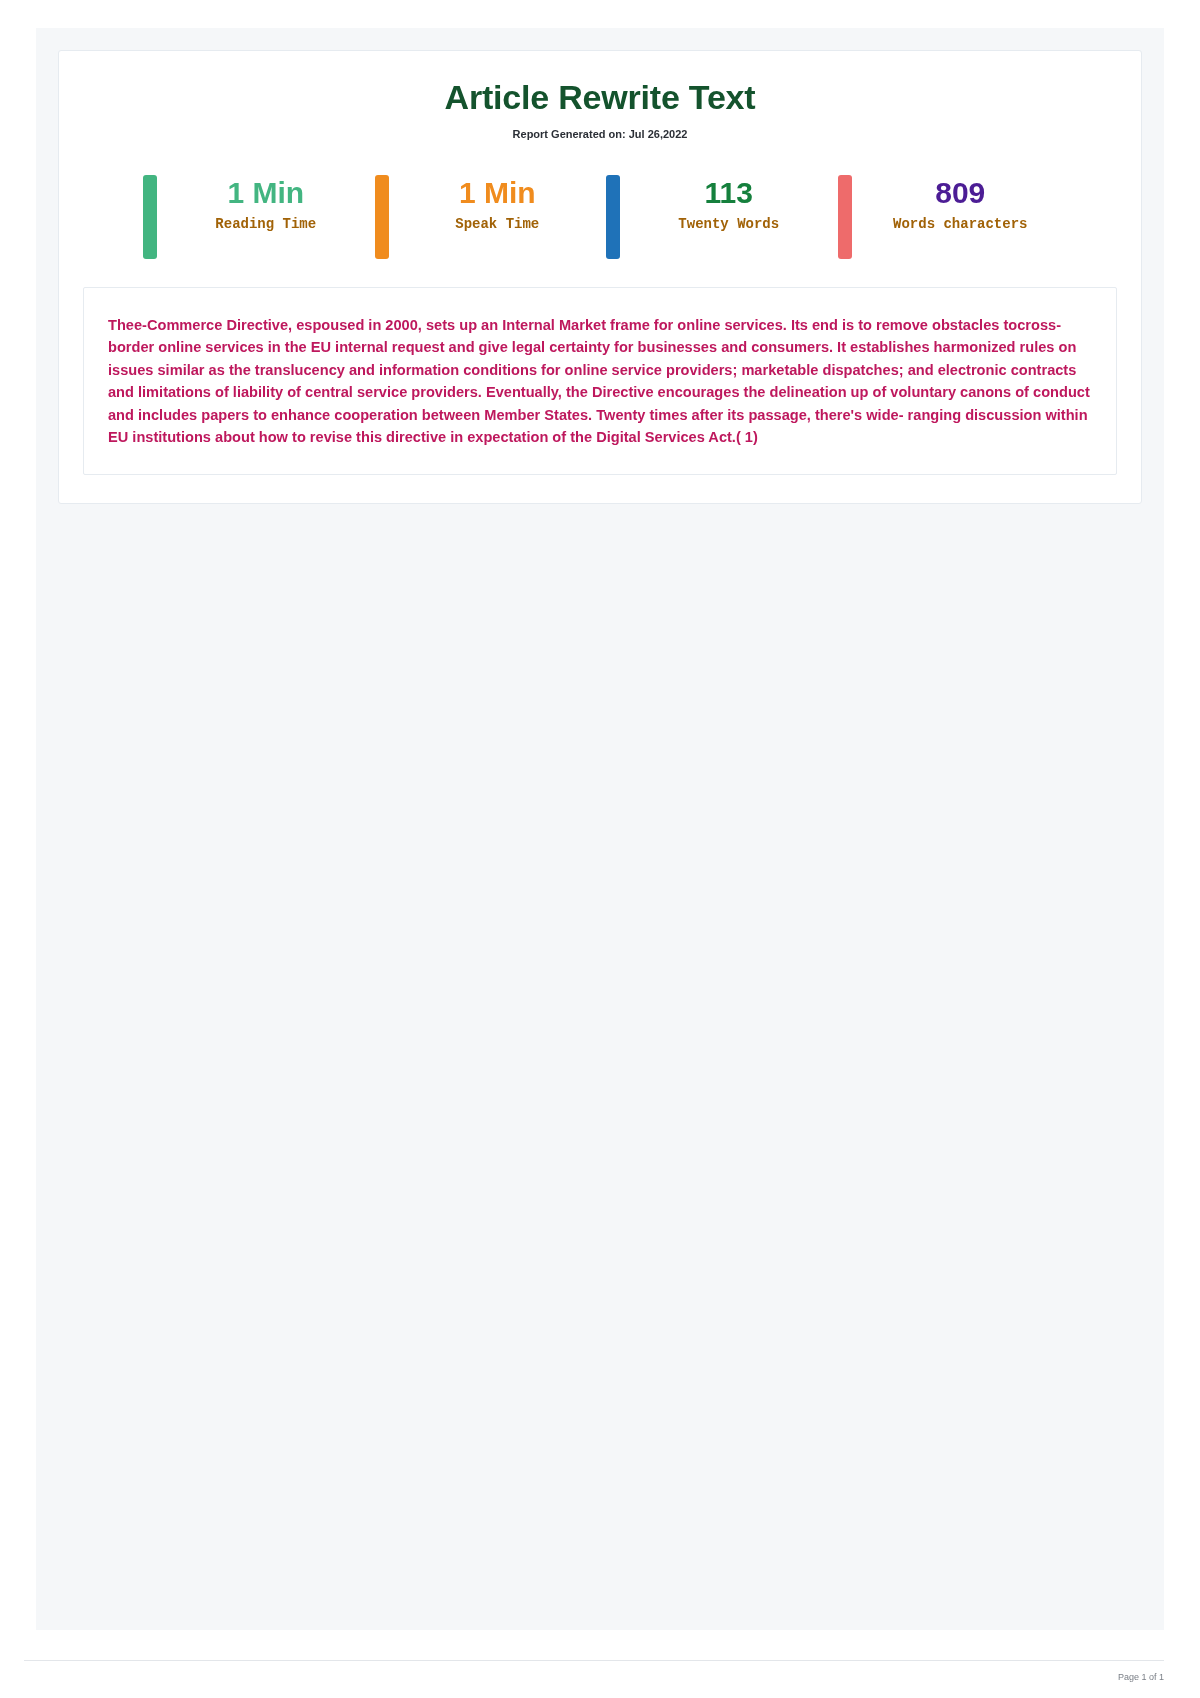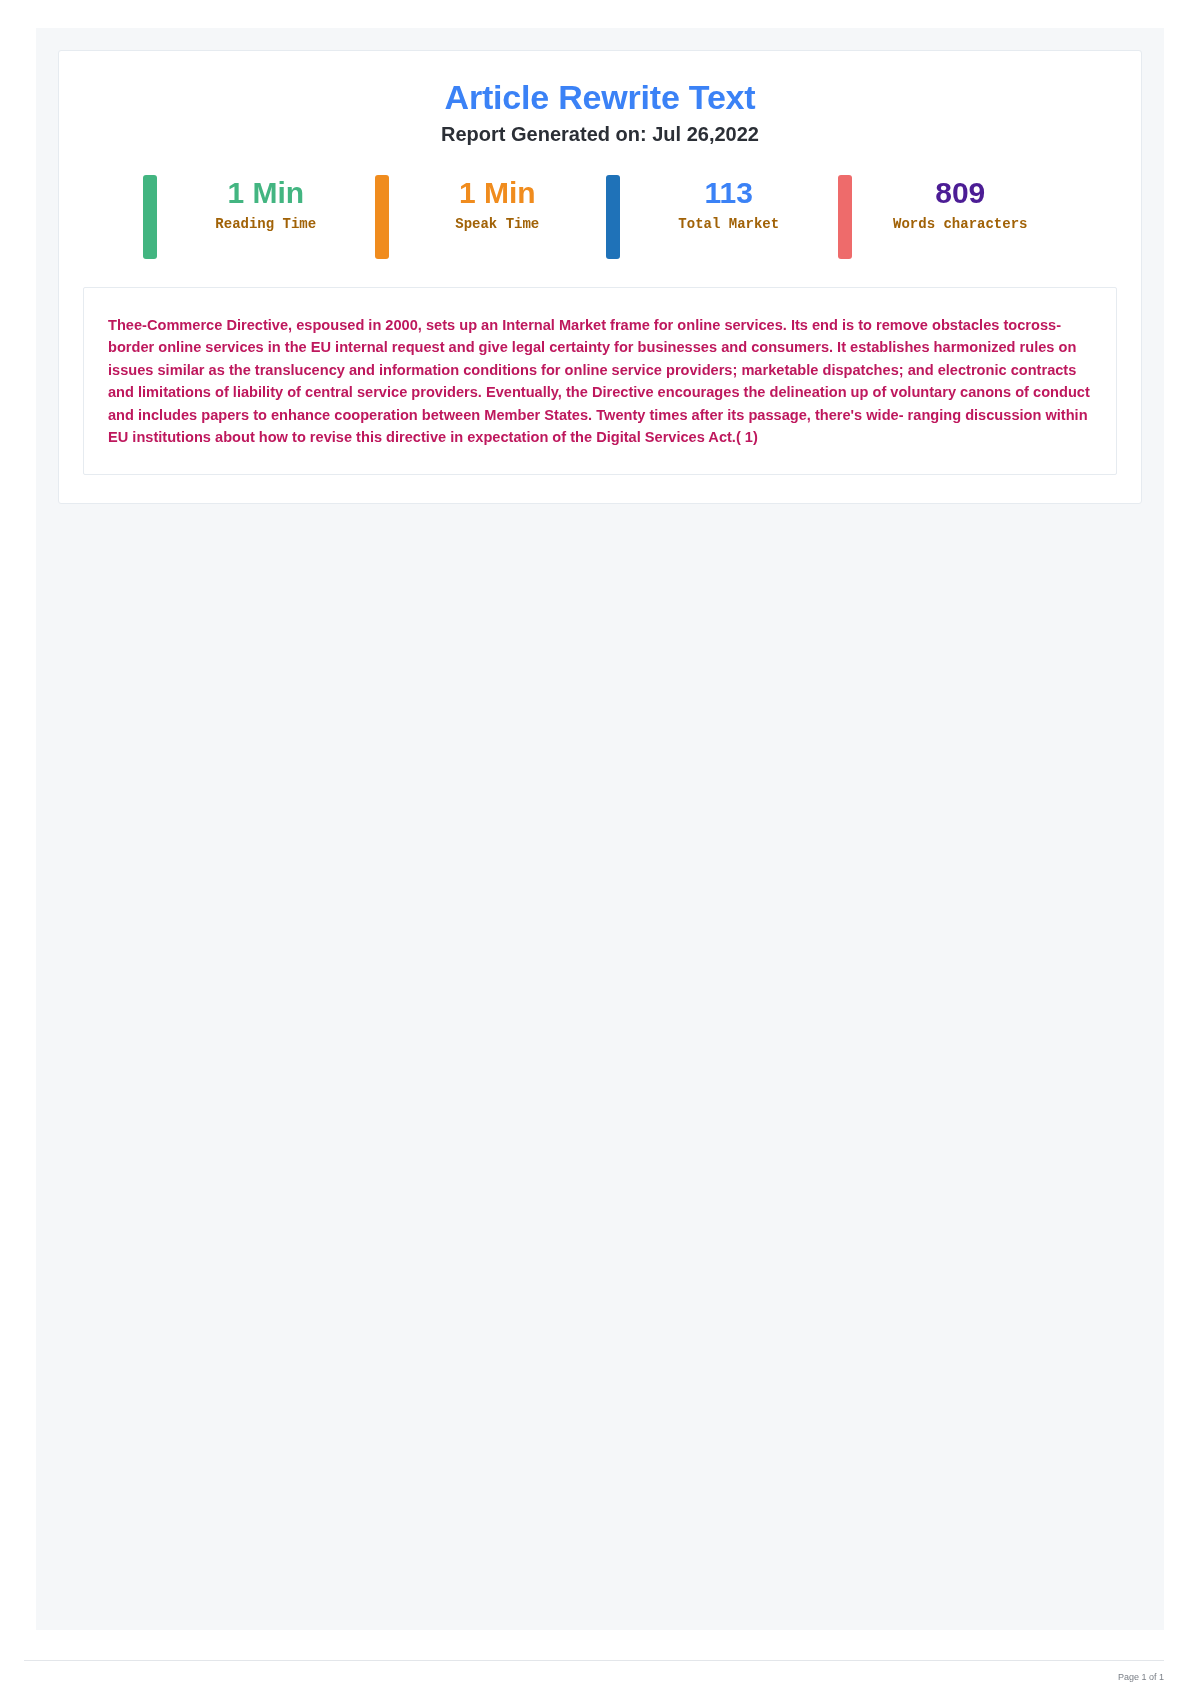--- a/index.html
+++ b/index.html
@@ -43,28 +43,28 @@
     box-sizing: border-box;
     padding: 26px 24px 28px 24px;
   }
 
   .report-title {
     margin: 0;
     text-align: center;
     font-size: 34px;
     line-height: 40px;
     font-weight: bold;
-    color: #3b82f6;
+    color: #14532d;
     letter-spacing: -0.2px;
   }
 
   .report-subtitle {
     margin: 6px 0 0 0;
     text-align: center;
-    font-size: 20px;
+    font-size: 11px;
     line-height: 22px;
     font-weight: bold;
     color: #2b2f36;
   }
 
   
   .stats-row {
     display: flex;
     align-items: stretch;
     justify-content: space-between;
@@ -170,22 +170,22 @@
           <div class="stat-bar" style="background: rgb(240, 140, 30);"></div>
           <div class="stat-text">
             <div class="stat-value" style="color: rgb(240, 140, 30);">1 Min</div>
             <div class="stat-label">Speak Time</div>
           </div>
         </div>
 
         <div class="stat-item">
           <div class="stat-bar" style="background: rgb(31, 114, 184);"></div>
           <div class="stat-text">
-            <div class="stat-value" style="color: #3b82f6;">113</div>
-            <div class="stat-label">Total Market</div>
+            <div class="stat-value" style="color: #15803d;">113</div>
+            <div class="stat-label">Twenty Words</div>
           </div>
         </div>
 
         <div class="stat-item">
           <div class="stat-bar" style="background: rgb(238, 107, 107);"></div>
           <div class="stat-text">
             <div class="stat-value" style="color: #4c1d95;">809</div>
             <div class="stat-label">Words characters</div>
           </div>
         </div>

